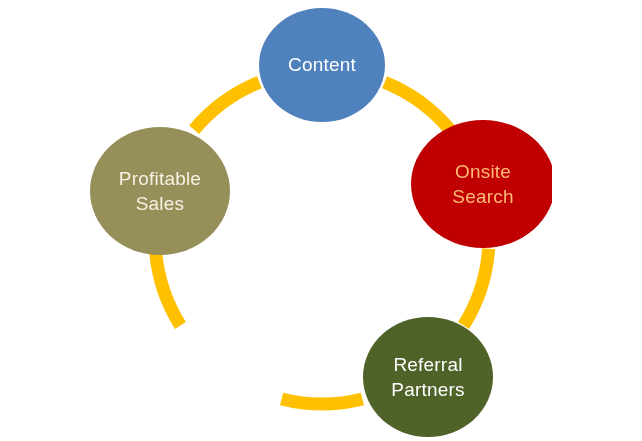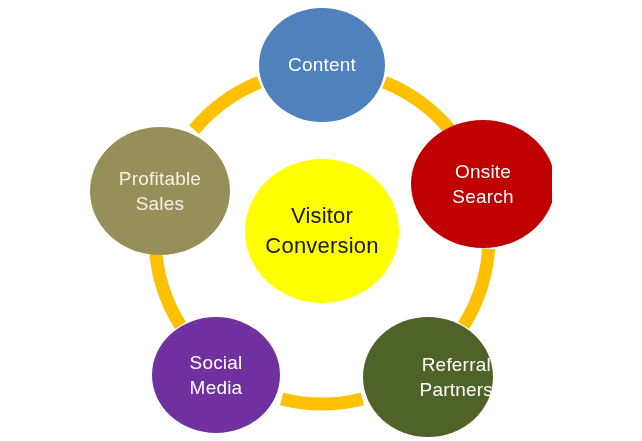--- a/index.html
+++ b/index.html
@@ -29,21 +29,21 @@
     text-align: center;
   }
   .node-label {
     white-space: pre-line;
     font-size: 19px;
     line-height: 1.32;
     letter-spacing: 0.2px;
   }
   .node-content    { left: 259px; top:   8px; width: 126px; height: 114px; }
   .node-onsite     { left: 411px; top: 120px; width: 144px; height: 128px; }
-  .node-referral   { left: 363px; top: 317px; width: 130px; height: 120px; justify-content: flex-end; }
+  .node-referral   { left: 363px; top: 317px; width: 130px; height: 120px; }
   .node-social     { left: 152px; top: 317px; width: 128px; height: 116px; }
   .node-profitable { left:  90px; top: 127px; width: 140px; height: 128px; }
   .node-visitor    { left: 245px; top: 159px; width: 154px; height: 144px; }
   .node-visitor .node-label {
     font-size: 22px;
     line-height: 1.35;
   }
 </style>
 </head>
 <body>
@@ -56,37 +56,29 @@
     <path d="M362.4,399.0 A167,167 0 0 1 281.6,399.0" fill="none" stroke-width="13" stroke="#FFC000"></path>
     <path d="M180.4,325.5 A167,167 0 0 1 155.4,248.7" fill="none" stroke-width="13" stroke="#FFC000"></path>
     <path d="M194.1,129.7 A167,167 0 0 1 259.4,82.2" fill="none" stroke-width="13" stroke="#FFC000"></path>
   </svg>
 
   <div class="node node-content" style="background-color: rgb(79, 129, 189);">
     <span class="node-label" style="color: rgb(255, 255, 255);">Content</span>
   </div>
 
   <div class="node node-onsite" style="background-color: rgb(192, 0, 0);">
-    <span class="node-label" style="color: #ffffff;">Onsite
+    <span class="node-label" style="color: #fdba74;">Onsite
 Search</span>
   </div>
 
   <div class="node node-referral" style="background-color: rgb(79, 98, 40);">
     <span class="node-label" style="color: rgb(255, 255, 255);">Referral
 Partners</span>
   </div>
 
-  <div class="node node-social" style="background-color: rgb(112, 48, 160);">
-    <span class="node-label" style="color: rgb(255, 255, 255);">Social
-Media</span>
-  </div>
 
   <div class="node node-profitable" style="background-color: rgb(151, 143, 90);">
     <span class="node-label" style="color: rgb(245, 242, 228);">Profitable
 Sales</span>
   </div>
 
-  <div class="node node-visitor" style="background-color: rgb(255, 255, 0);">
-    <span class="node-label" style="color: rgb(26, 26, 26);">Visitor
-Conversion</span>
-  </div>
 
 </div>
 
 </body></html>

